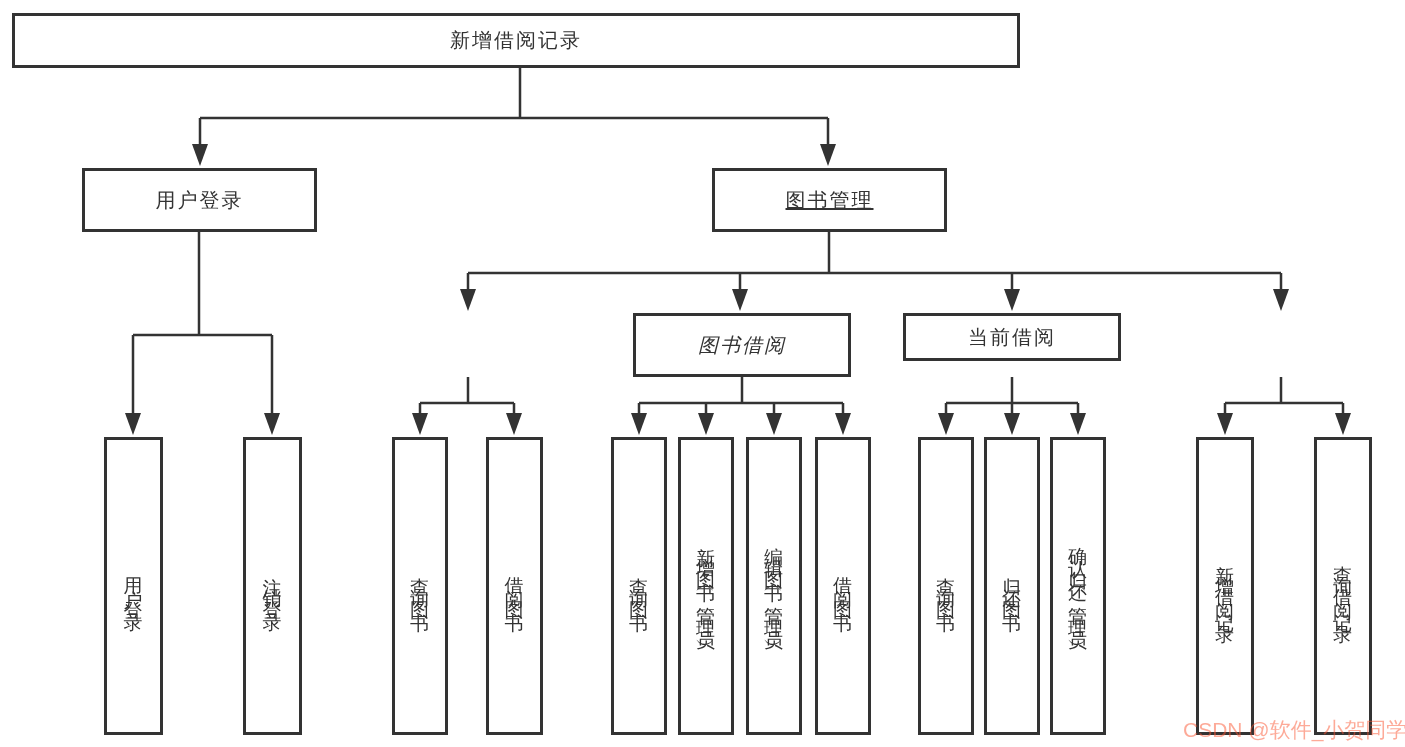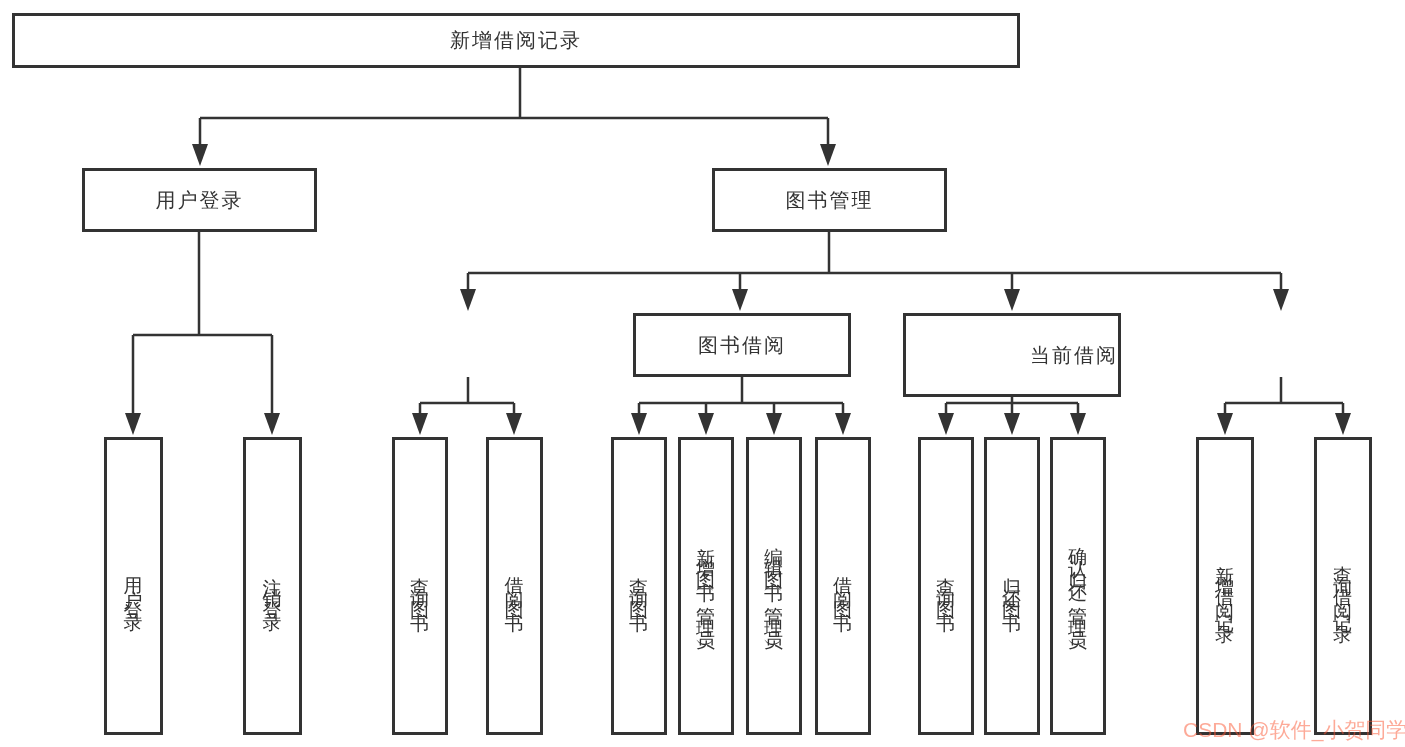--- a/index.html
+++ b/index.html
@@ -41,24 +41,24 @@
     writing-mode: vertical-rl;
     text-orientation: mixed;
     font-size: 19px;
     letter-spacing: 12px;
     line-height: 1;
     white-space: nowrap;
   }
   
   #n-root       { left: 12px;   top: 13px;  width: 1008px; height: 55px; }
   #n-user-login { left: 82px;   top: 168px; width: 235px;  height: 64px; }
-  #n-book-mgmt  { left: 712px;  top: 168px; width: 235px;  height: 64px; }
+  #n-book-mgmt  { left: 712px;  top: 168px; width: 235px;  height: 64px; text-decoration: underline; }
   #n-new-book   { left: 358px;  top: 313px; width: 219px;  height: 64px; }
-  #n-borrow     { left: 633px;  top: 313px; width: 218px;  height: 64px; }
-  #n-current    { left: 903px;  top: 313px; width: 218px;  height: 84px; justify-content: flex-end; }
+  #n-borrow     { left: 633px;  top: 313px; width: 218px;  height: 64px; font-style: italic; }
+  #n-current    { left: 903px;  top: 313px; width: 218px;  height: 48px; }
   #n-records    { left: 1172px; top: 313px; width: 218px;  height: 64px; }
   
   .leaf { top: 437px; height: 298px; }
   #l-a1 { left: 104px;  width: 59px; }
   #l-a2 { left: 243px;  width: 59px; }
   #l-b1 { left: 392px;  width: 56px; }
   #l-b2 { left: 486px;  width: 57px; }
   #l-c1 { left: 611px;  width: 56px; }
   #l-c2 { left: 678px;  width: 56px; }
   #l-c3 { left: 746px;  width: 56px; }

